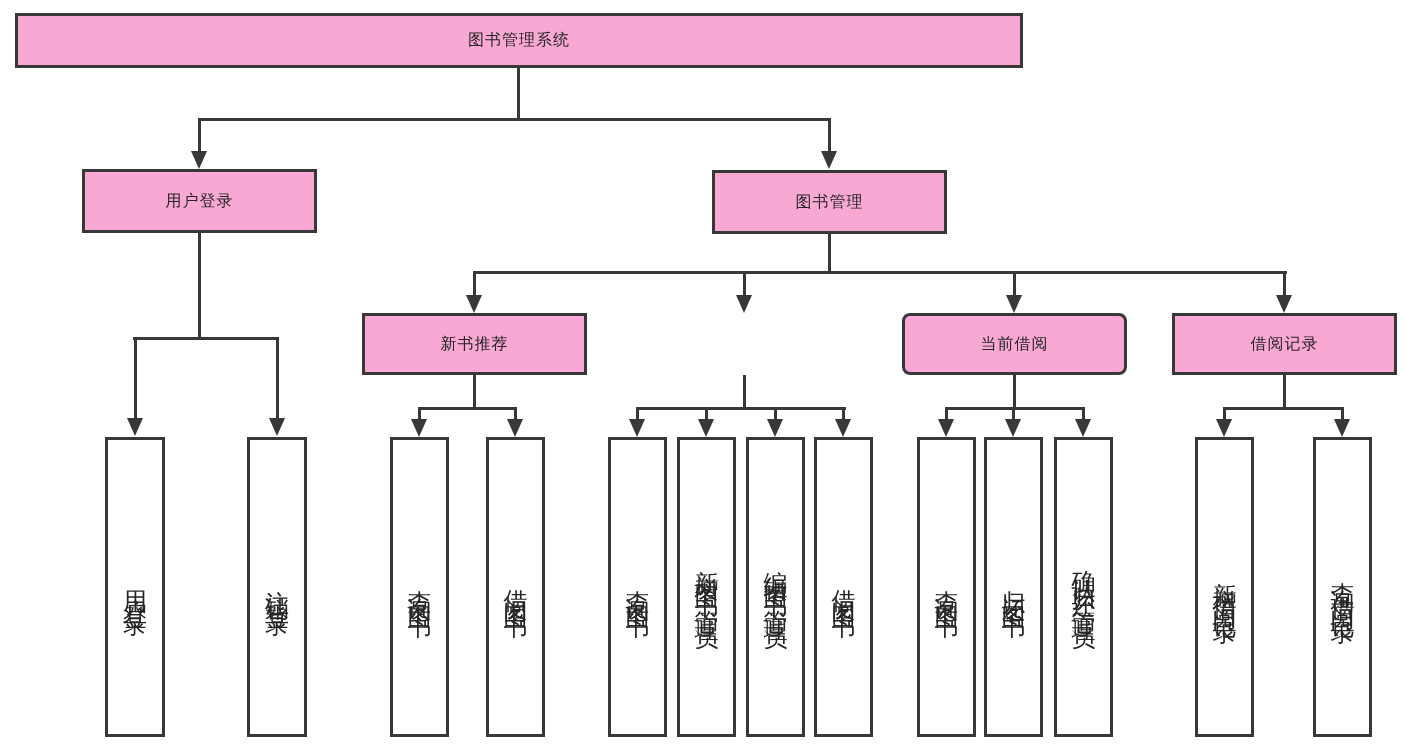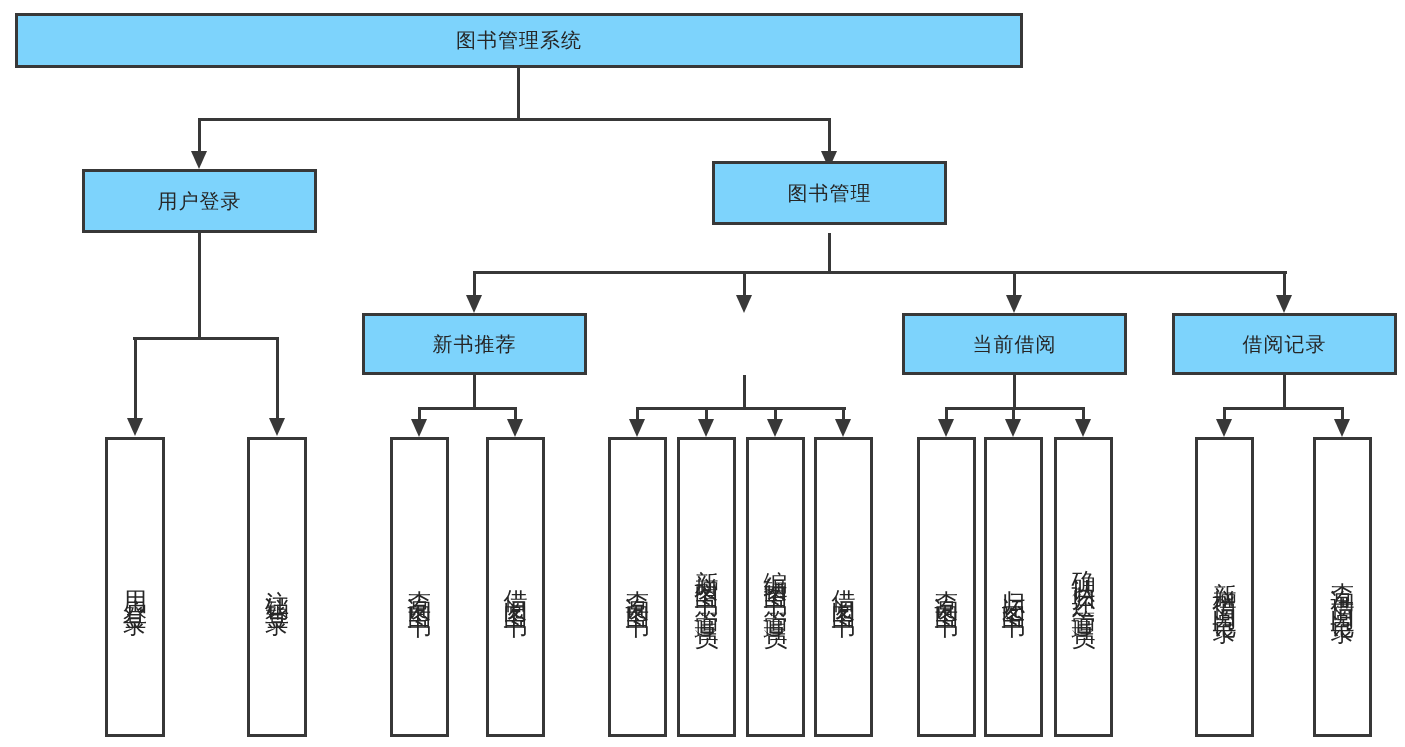--- a/index.html
+++ b/index.html
@@ -13,23 +13,23 @@
     background:#fff;
     font-family:"Liberation Sans","DejaVu Sans",sans-serif;
     color:var(--text);
     overflow:hidden;
   }
   
   .box{
     position:absolute;
     box-sizing:border-box;
     border:3px solid var(--line);
-    background:#7dd3fc;
+    background:#f9a8d4;
     display:flex;align-items:center;justify-content:center;
-    font-size:20px;letter-spacing:1px;
+    font-size:16px;letter-spacing:1px;
     color:var(--text);
     font-family:Liberation Serif, serif;
   }
   
   .vbox{
     position:absolute;
     box-sizing:border-box;
     border:3px solid var(--line);
     background:#fff;
     display:flex;align-items:center;justify-content:center;
@@ -72,21 +72,21 @@
     <div class="ahead"></div>
   </div>
   <div class="arrow" style="left:821px;top:118px;height:51px;">
     <div class="astem"></div>
     <div class="ahead"></div>
   </div>
 
   <div class="box" style="left:82px;top:169px;width:235px;height:64px;">
     <span>用户登录</span>
   </div>
-  <div class="box" style="left:712px;top:161px;width:235px;height:64px;">
+  <div class="box" style="left:712px;top:170px;width:235px;height:64px;">
     <span>图书管理</span>
   </div>
 
   <div class="vline" style="left:198px;top:233px;height:104px;"></div>
   <div class="hline" style="left:133px;top:337px;width:146px;"></div>
   <div class="arrow" style="left:127px;top:337px;height:99px;">
     <div class="astem"></div>
     <div class="ahead"></div>
   </div>
   <div class="arrow" style="left:269px;top:337px;height:99px;">
@@ -116,21 +116,21 @@
     <div class="ahead"></div>
   </div>
   <div class="arrow" style="left:1276px;top:271px;height:42px;">
     <div class="astem"></div>
     <div class="ahead"></div>
   </div>
 
   <div class="box" style="left:362px;top:313px;width:225px;height:62px;text-align:right;">
     <span>新书推荐</span>
   </div>
-  <div class="box" style="left:902px;top:313px;width:225px;height:62px;">
+  <div class="box" style="left:902px;top:313px;width:225px;height:62px;border-radius:8px;">
     <span>当前借阅</span>
   </div>
   <div class="box" style="left:1172px;top:313px;width:225px;height:62px;">
     <span>借阅记录</span>
   </div>
 
   <div class="vline" style="left:473px;top:375px;height:34px;"></div>
   <div class="hline" style="left:418px;top:407px;width:99px;"></div>
   <div class="arrow" style="left:411px;top:407px;height:30px;">
     <div class="astem"></div>

